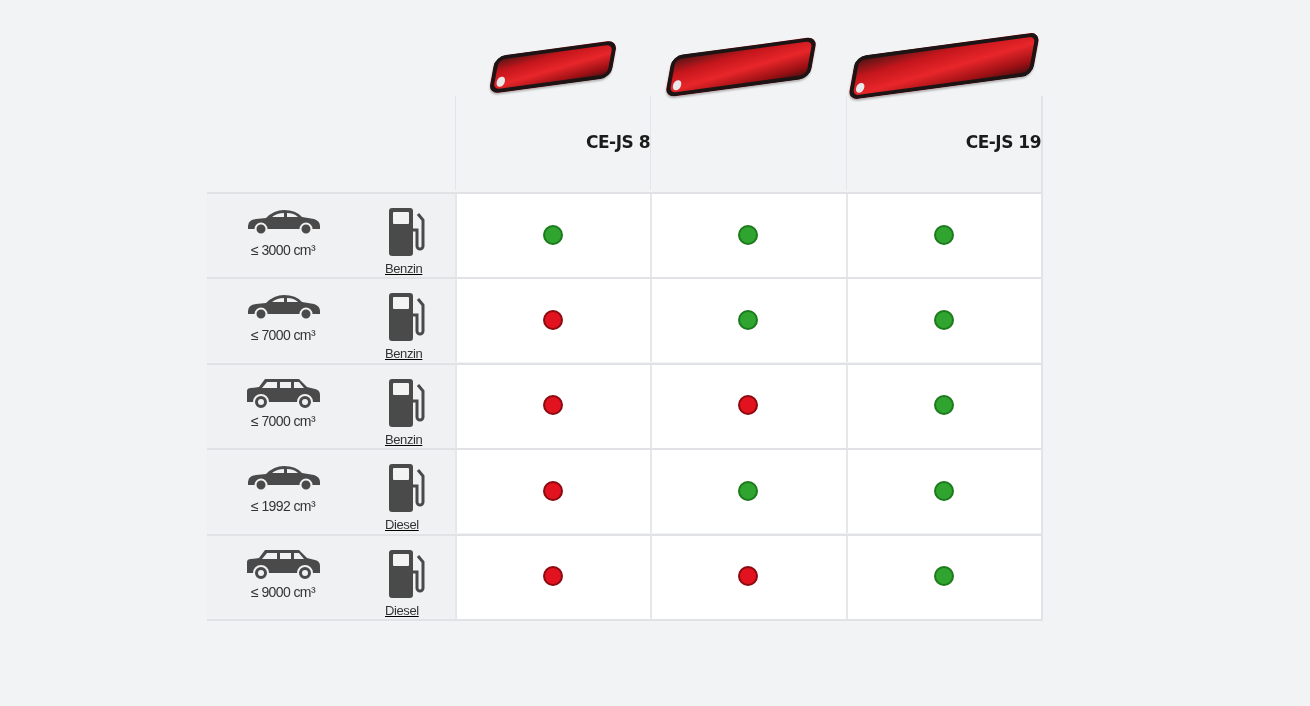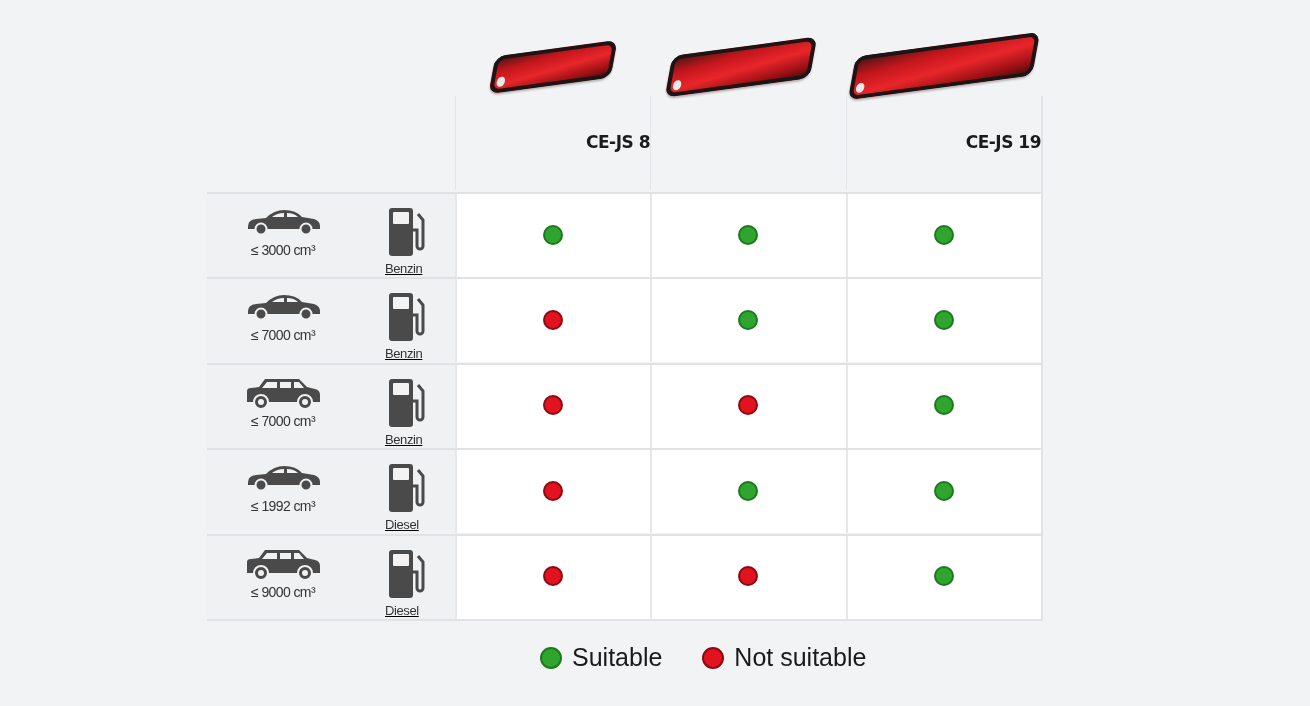--- a/index.html
+++ b/index.html
@@ -254,23 +254,13 @@
           <span class="dot" style="background: rgb(227, 18, 31); border: 2px solid rgb(138, 10, 16);"></span>
         </div>
         <div class="val-cell" style="left: 639px; width: 195px;">
           <span class="dot" style="background: rgb(47, 165, 47); border: 2px solid rgb(28, 122, 28);"></span>
         </div>
       </div>
     </div>
   <div class="grid-bottom"></div>
   <div class="right-edge"></div>
 
-  <div class="legend">
-    <div class="legend-item">
-      <span class="legend-dot" style="background:#2fa52f;border:2px solid #1c7a1c;"></span>
-      <span>Suitable</span>
-    </div>
-    <div class="legend-item">
-      <span class="legend-dot" style="background:#e3121f;border:2px solid #8a0a10;"></span>
-      <span>Not suitable</span>
-    </div>
-  </div>
 </div>
 
 </body></html>

